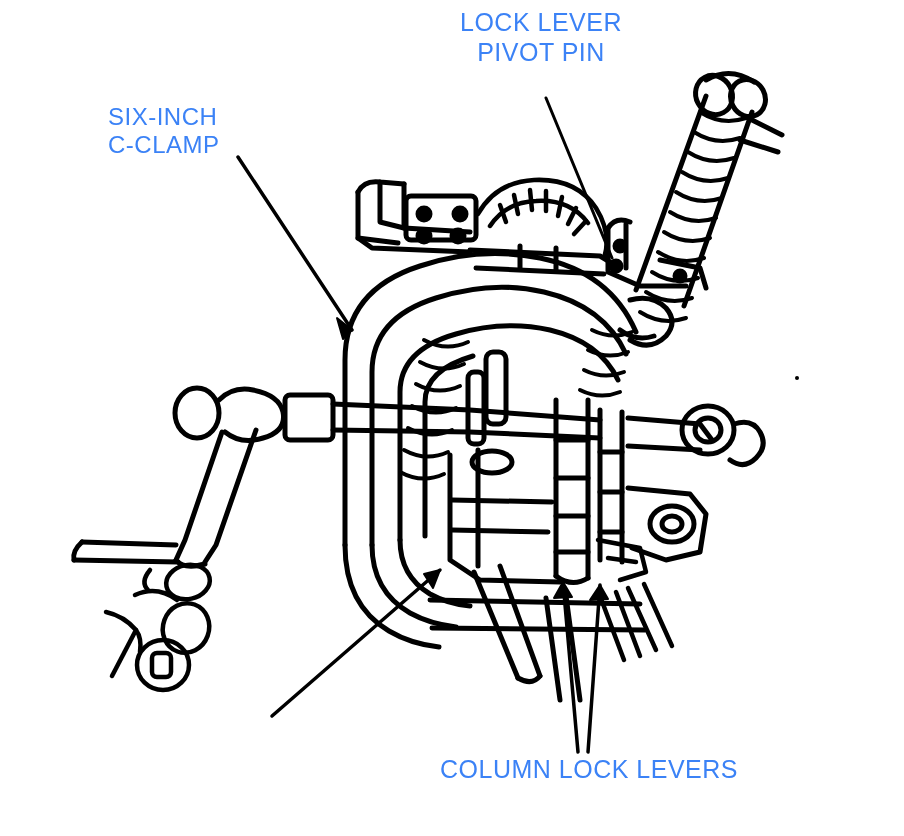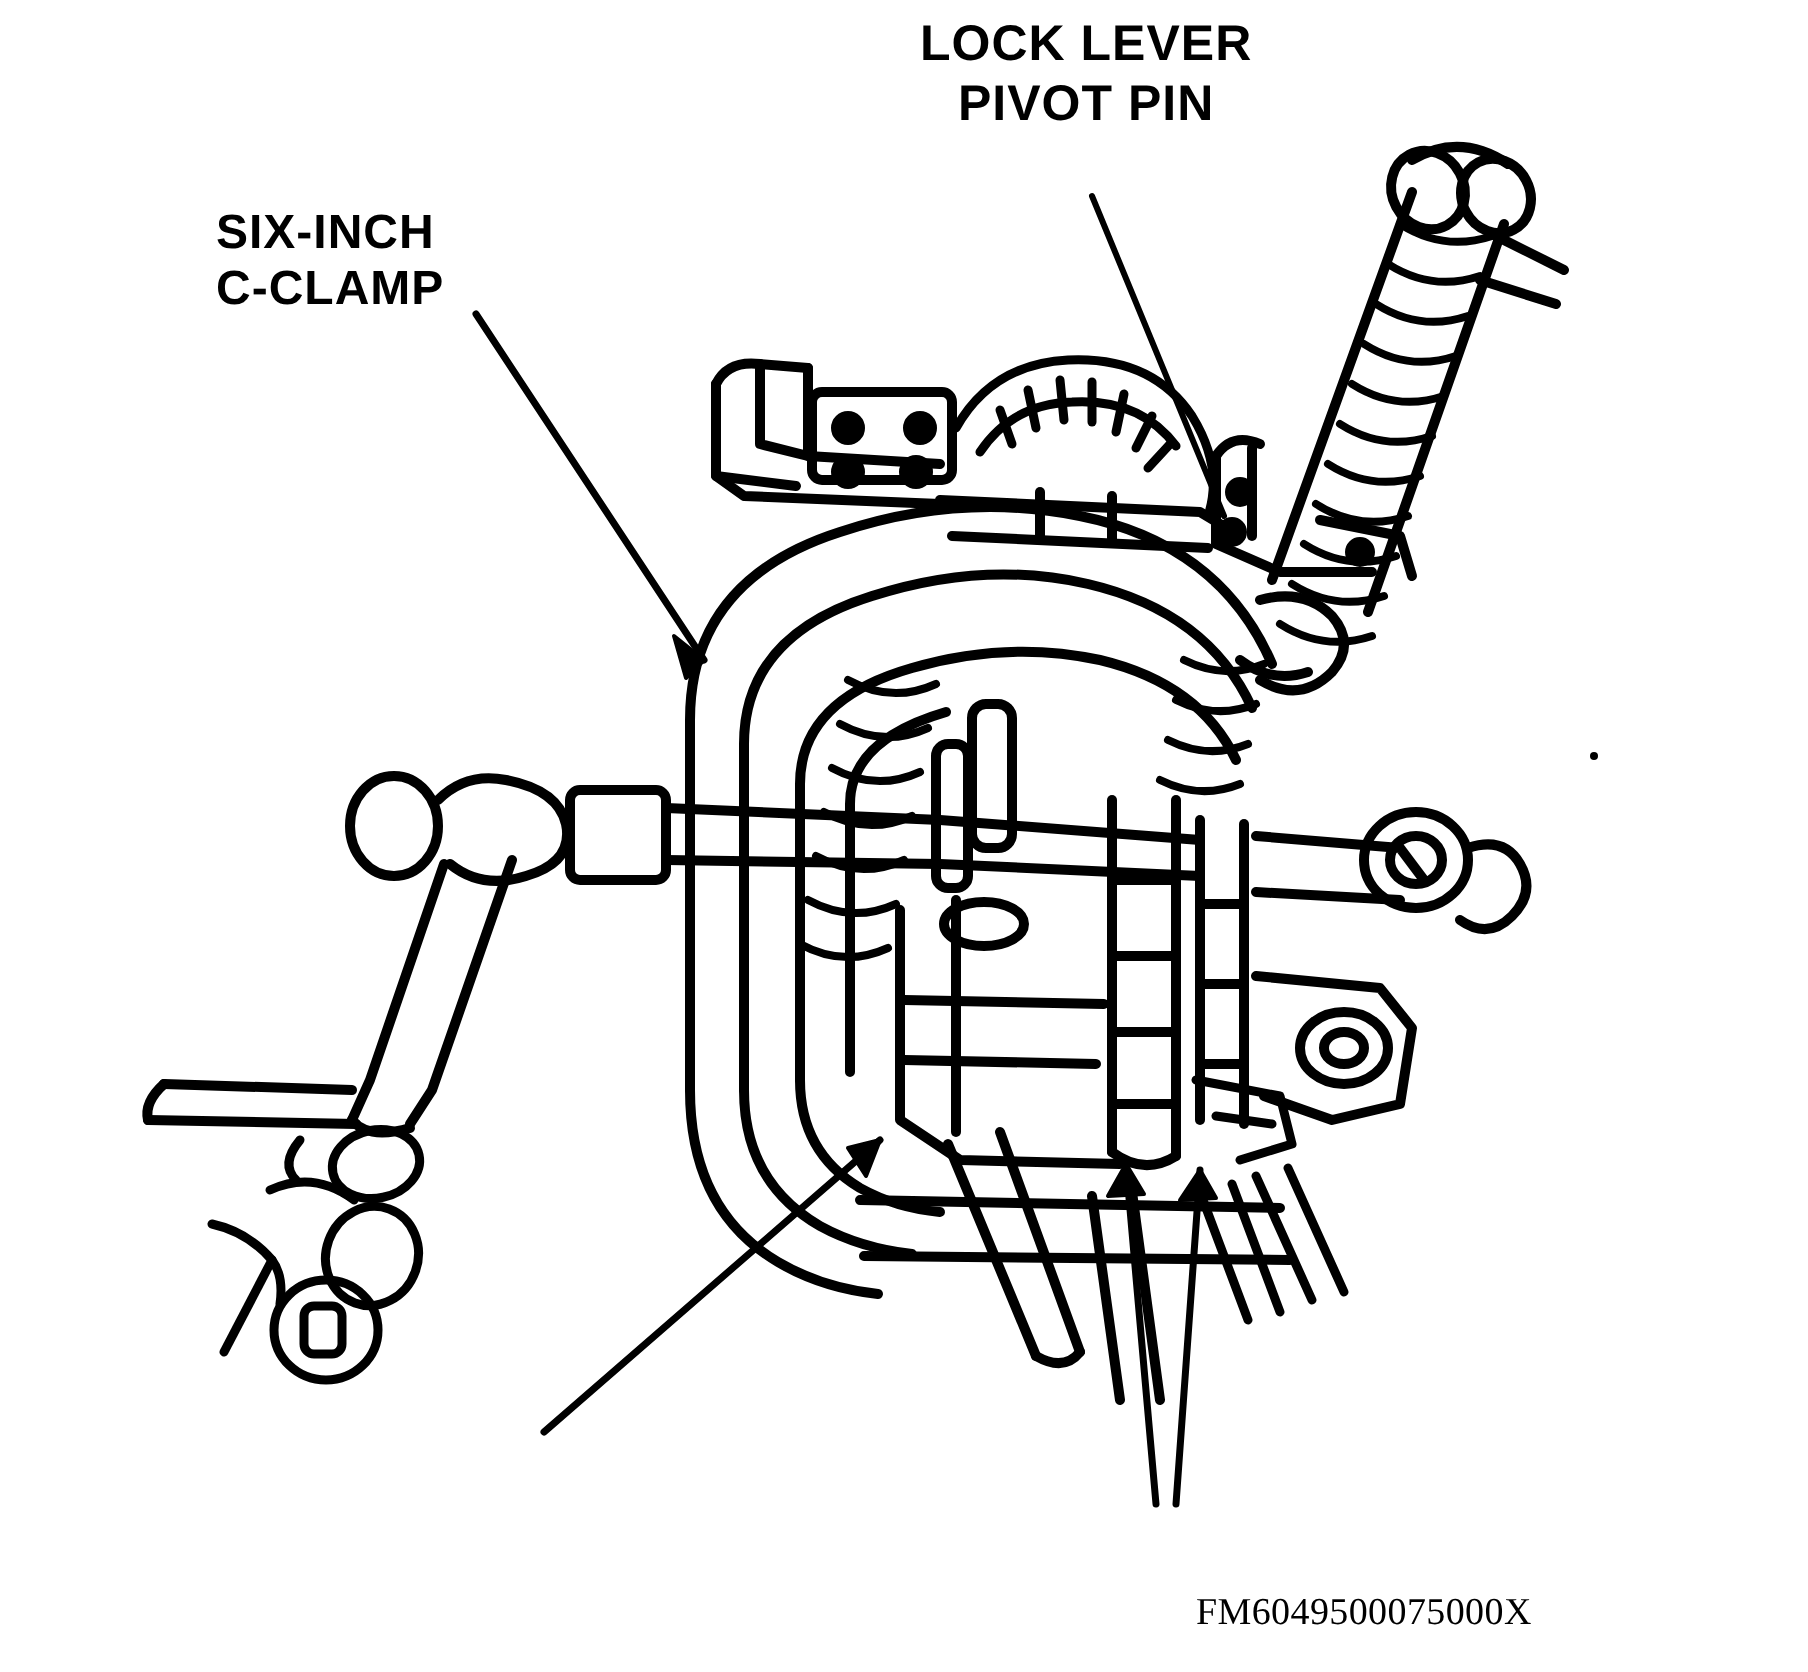--- a/index.html
+++ b/index.html
@@ -10,23 +10,23 @@
   #page {
     position: relative;
     width: 904px;
     height: 836px;
     background: #ffffff;
     overflow: hidden;
     font-family: "Liberation Sans", sans-serif;
   }
   .label {
     position: absolute;
-    color: #000000;
+    color: #3b82f6;
     font-family: "Liberation Sans", sans-serif;
-    font-weight: 700;
+    font-weight: 400;
     letter-spacing: 0.5px;
     line-height: 1.18;
     white-space: pre;
     user-select: none;
   }
   .label.ctr { text-align: center; }
   #figure-id {
     position: absolute;
     color: #000000;
     font-family: "Liberation Serif", serif;
@@ -279,16 +279,16 @@
     </g>
   </svg>
 
   <div class="label lbl-lock-lever ctr">LOCK LEVER
 PIVOT PIN</div>
 
   <div class="label lbl-six-inch">SIX-INCH
 C-CLAMP</div>
 
 
-
-  <div id="figure-id">FM6049500075000X</div>
+  <div class="label lbl-column">COLUMN LOCK LEVERS</div>
+
 
 </div>
 
 </body></html>

